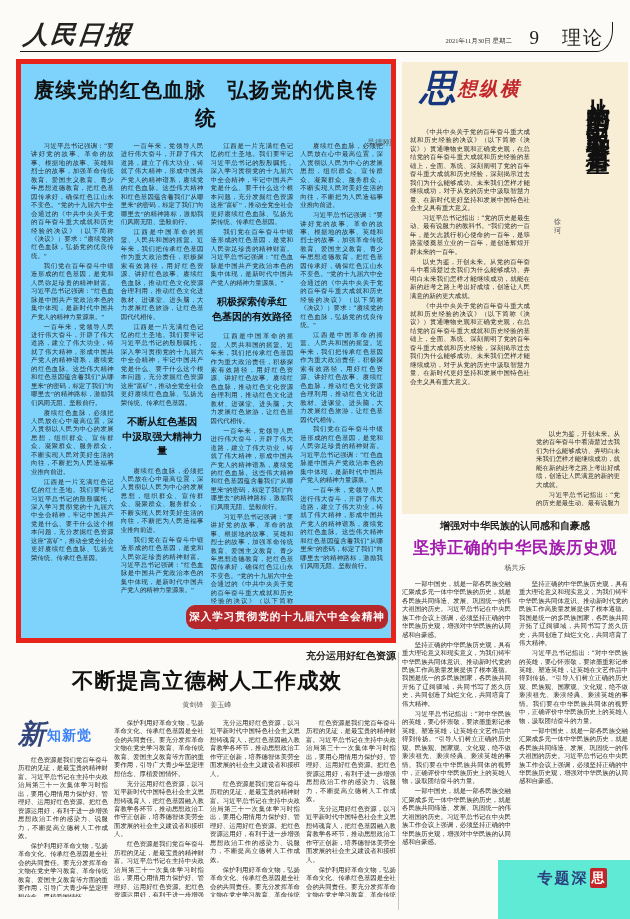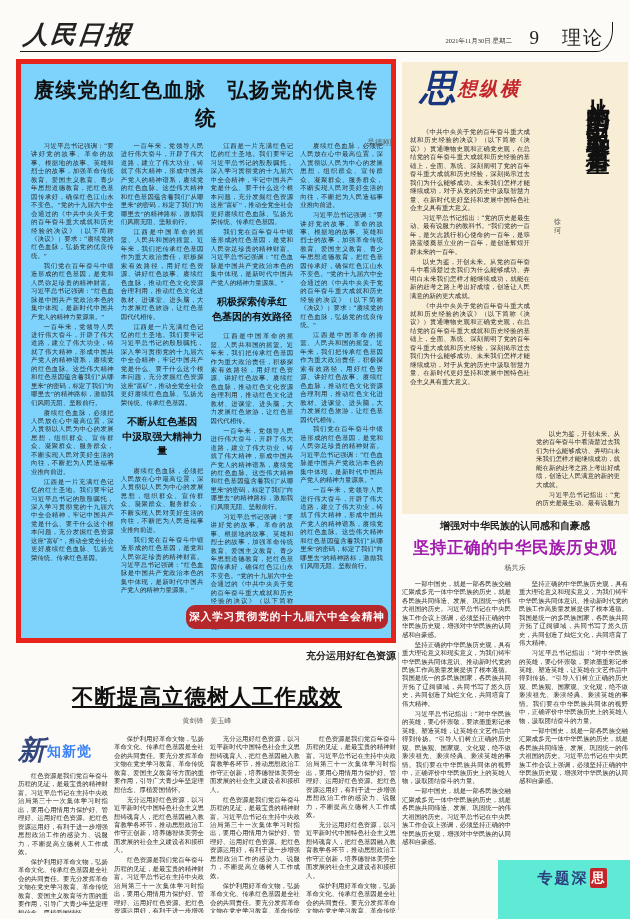--- a/index.html
+++ b/index.html
@@ -54,22 +54,22 @@
   
   .zt-box{position:absolute;left:498px;top:860px;width:148px;height:66px;background:#5eead4;}
   .zt-logo{display:flex;justify-content:center;align-items:center;gap:1px;padding-top:8px;}
   .zt-blue{font-size:15px;font-weight:bold;color:#2b3f7e;letter-spacing:2px;}
   .zt-red{font-size:13px;font-weight:bold;color:#fff;background:#c3262a;
       padding:1px 2px;border-radius:2px;}
   
   .ld{position:absolute;left:18px;top:649px;width:378px;}
   .ld-kicker{text-align:right;font-size:10px;font-weight:bold;color:#222;
       font-family:"Liberation Sans","DejaVu Sans",sans-serif;}
-  .ld-title{text-align:center;font-size:21.5px;font-weight:bold;margin-top:19px;color:#111;
-      letter-spacing:1px;text-decoration:underline;}
+  .ld-title{text-align:center;font-size:21.5px;font-weight:bold;margin-top:3px;color:#111;
+      letter-spacing:1px;}
   .ld-byline{text-align:center;font-size:7px;color:#555;margin-top:5px;}
   .ld-cols{display:flex;gap:6px;margin-top:9px;}
   .ld-col{flex:1;height:178px;overflow:hidden;}
   .xz-logo{display:flex;align-items:flex-end;gap:2px;margin:2px 0 8px;}
   .xz-logo .big{font-size:27px;font-weight:bold;font-style:italic;color:#31457a;line-height:1;}
   .xz-logo .rest{font-size:14px;font-weight:bold;color:#3b82f6;letter-spacing:1px;padding-bottom:3px;}
   .divider-v{position:absolute;left:398px;top:652px;width:1px;height:258px;background:#c9c6c0;}
 </style>
 </head>
 <body>

